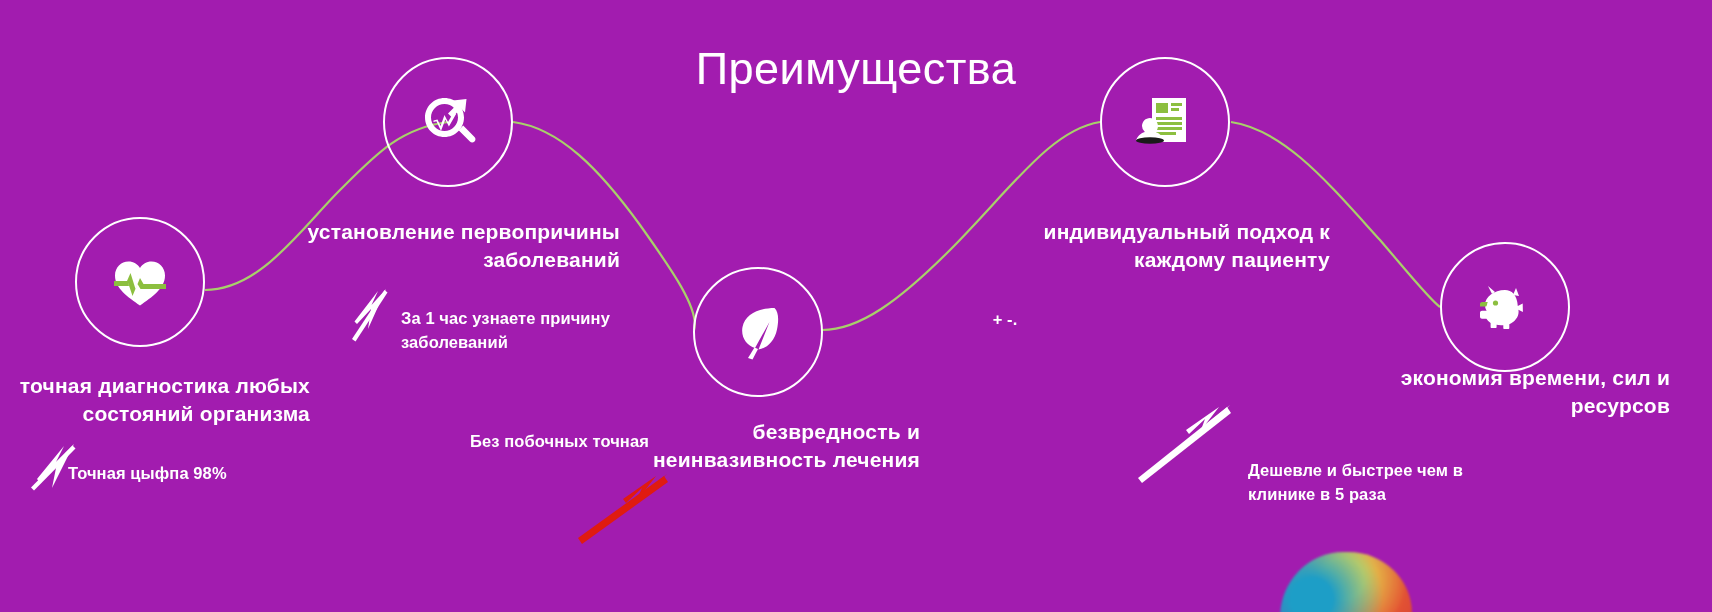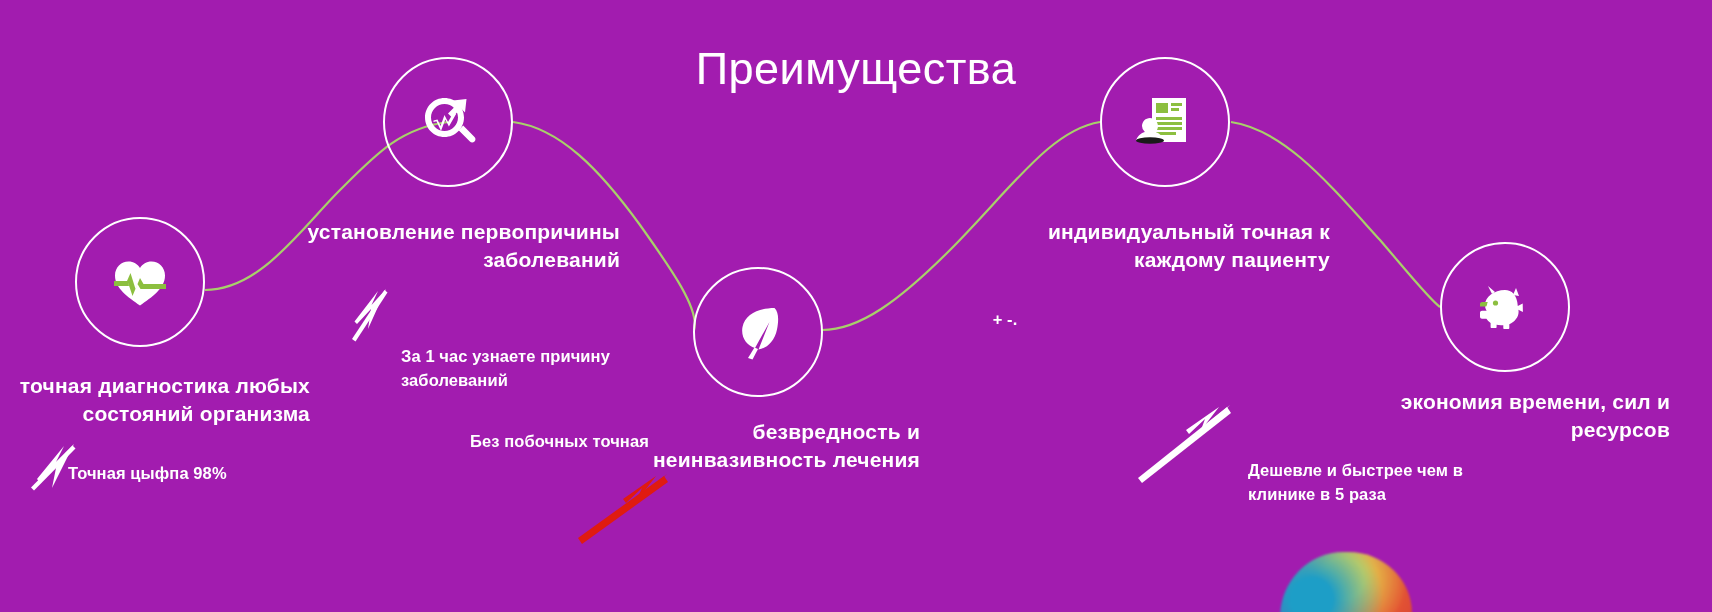--- a/index.html
+++ b/index.html
@@ -133,21 +133,21 @@
         </svg>
       </span>
     </div>
     <div class="caption" style="left:288px; top:218px; width:332px;">установление первопричины заболеваний</div>
     <div class="arrow" style="left:348px; top:285px;">
       <svg width="50" height="62" viewBox="0 0 50 62" xmlns="http://www.w3.org/2000/svg">
         <path fill="#ffffff" d="M38 4 L20 44 L23 24 L9 39 L6.5 36.5 L30 6 L23.5 20 Z"></path>
         <path fill="#ffffff" d="M36.5 5 L4 54 L7.5 56.5 L39.5 7.5 Z"></path>
       </svg>
     </div>
-    <div class="annotation" style="left:401px; top:307px; width:215px;margin-top:38px;">За 1 час узнаете причину заболеваний</div>
+    <div class="annotation" style="left:401px; top:307px; width:215px;">За 1 час узнаете причину заболеваний</div>
   </div>
 
   <div class="node">
     <div class="circle" style="left:693px; top:267px; width:130px; height:130px;">
       <span>
         <svg width="48" height="56" viewBox="0 0 48 56" xmlns="http://www.w3.org/2000/svg">
           <path fill="#ffffff" d="M40.5 4C26 4 11 10 8.5 23 6.6 33 12.6 41.5 21 44l14.5-26L24.5 45.5c8-1 16-8 18.5-20C45 15 44.5 8 40.5 4z"></path>
           <path fill="#ffffff" d="M20.5 43.5 L14 54 L18.5 55.5 L24 45 Z"></path>
         </svg>
       </span>
@@ -166,36 +166,36 @@
     <div class="circle" style="left:1100px; top:57px; width:130px; height:130px;">
       <span>
         <svg width="58" height="56" viewBox="0 0 58 56" xmlns="http://www.w3.org/2000/svg">
           <path fill="#ffffff" d="M16 4h34v44H16z"></path>
           <path fill="#8cbf3f" d="M20 9h12v10H20zM35 9h11v3H35zM35 14h8v3h-8zM20 23h26v3H20zM20 28h26v3H20zM20 33h26v3H20zM20 38h20v3H20z"></path>
           <path fill="#ffffff" d="M14 24c4.4 0 8 3.6 8 8 0 2.4-1.1 4.6-2.8 6.1 4.5 1.4 7.8 4.6 8.8 8.4H.1c1-3.8 4.3-7 8.8-8.4A8 8 0 0 1 6 32c0-4.4 3.6-8 8-8z"></path>
           <ellipse fill="#1a1a1a" cx="14" cy="46.5" rx="14" ry="3.2"></ellipse>
         </svg>
       </span>
     </div>
-    <div class="caption" style="left:1000px; top:218px; width:330px;">индивидуальный точная к каждому пациенту</div>
+    <div class="caption" style="left:1000px; top:218px; width:330px;">индивидуальный подход к каждому пациенту</div>
     <div class="annotation center" style="left:940px; top:308px; width:130px;">+ -.</div>
   </div>
 
   <div class="node">
     <div class="circle" style="left:1440px; top:242px; width:130px; height:130px;">
       <span>
         <svg width="54" height="46" viewBox="0 0 54 46" xmlns="http://www.w3.org/2000/svg">
           <path fill="#ffffff" d="M10 2l4 8 3-2zM38 4l-3 7 6 1z"></path>
           <path fill="#ffffff" d="M27 6C16 6 7 13 7 21c0 2 .5 4 1.6 5.7H4c-1.1 0-2 .9-2 2v4c0 1.1.9 2 2 2h4.4c1 1.6 2.4 3 4.2 4.2V43c0 .6.4 1 1 1h4c.6 0 1-.4 1-1v-2.3c1.4.3 2.9.5 4.4.5h2.3v2.8c0 .6.4 1 1 1h4c.6 0 1-.4 1-1v-3.8c5.5-2.3 9.3-7 9.3-12.4 0-.7-.1-1.4-.2-2.1l4.5 2.4-.2-8.7-4.9 2.6C39.1 10.6 33.6 6 27 6z"></path>
           <circle fill="#8cbf3f" cx="17.5" cy="19" r="2.6"></circle>
           <path fill="#8cbf3f" d="M9 21c0-1 .3-2 .8-2.9H4.5C3 18.1 2 19 2 20v2.5h6.2A7 7 0 0 1 9 21z"></path>
         </svg>
       </span>
     </div>
-    <div class="caption" style="left:1340px; top:388px; width:330px;">экономия времени, сил и ресурсов</div>
+    <div class="caption" style="left:1340px; top:364px; width:330px;">экономия времени, сил и ресурсов</div>
     <div class="arrow" style="left:1128px; top:400px;">
       <svg width="110" height="90" viewBox="0 0 110 90" xmlns="http://www.w3.org/2000/svg">
         <path fill="#ffffff" d="M102 5 L70 38 L77 19 L61 34 L58 30 L91 7 L77 25 Z"></path>
         <path fill="#ffffff" d="M99 7 L10 78 L14 83 L103 13 Z"></path>
       </svg>
     </div>
     <div class="annotation" style="left:1248px; top:459px; width:230px;">Дешевле и быстрее чем в клинике в 5 раза</div>
   </div>
 
   <div id="rainbow-blob"></div>

